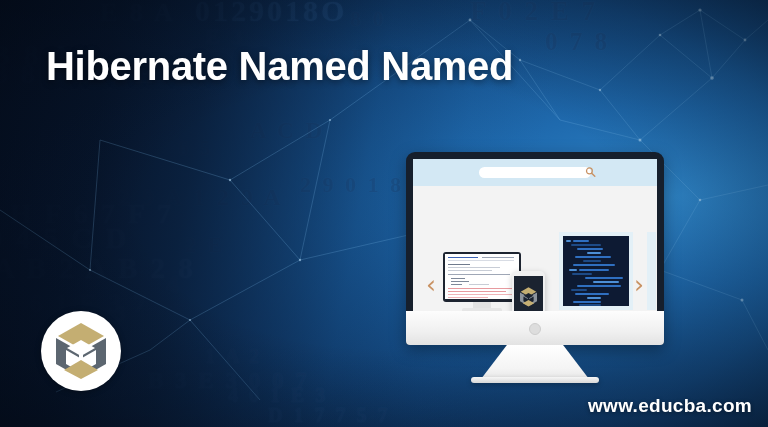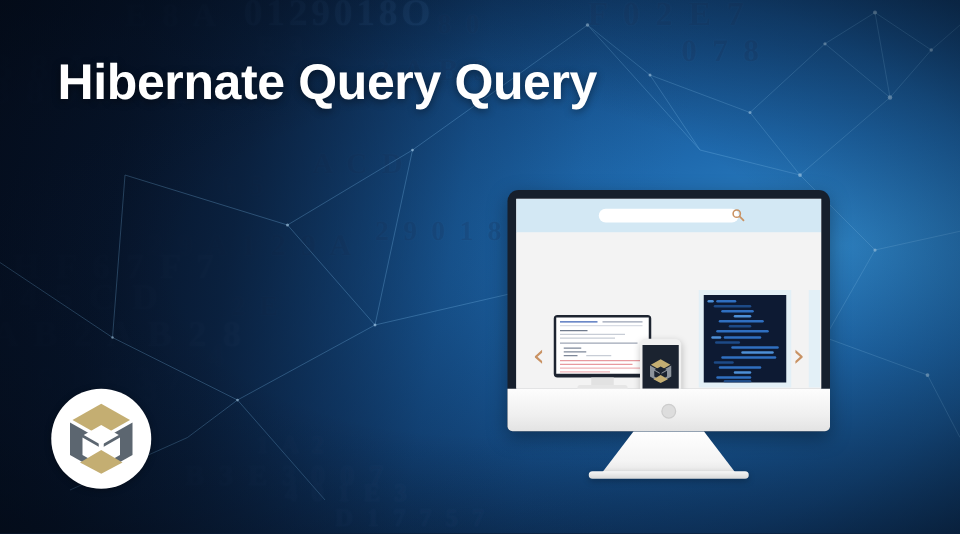--- a/index.html
+++ b/index.html
@@ -316,41 +316,42 @@
       <circle cx="330" cy="120" r="1.1"></circle>
       <circle cx="300" cy="260" r="1.2"></circle>
       <circle cx="190" cy="320" r="1.1"></circle>
       <circle cx="90" cy="270" r="1.0"></circle>
       <circle cx="430" cy="230" r="1.1"></circle>
     </g>
   </svg>
 
   <div class="bg-vignette"></div>
 
-  <h1 class="headline">Hibernate Query Query</h1>
+  <h1 class="headline">Hibernate Named Named</h1>
 
   <div class="logo-wrap">
     <div class="logo-circle"></div>
     <svg class="logo-cube" width="56" height="58" viewBox="0 0 56 58">
 
       <polygon points="28,1 51,14 28,27 5,14" fill="#c4ae72"></polygon>
 
       <polygon points="3,16 26,29 26,55 3,42" fill="#5c6670"></polygon>
 
       <polygon points="53,16 53,42 30,55 30,29" fill="#5c6670"></polygon>
 
       <polygon points="28,18 42,26 28,34 14,26" fill="#ffffff"></polygon>
       <polygon points="13,28 27,36 27,50 13,42" fill="#ffffff"></polygon>
       <polygon points="43,28 43,42 29,50 29,36" fill="#ffffff"></polygon>
 
       <polygon points="28,38 45,48 28,57 11,48" fill="#c4ae72"></polygon>
       <polygon points="28,41 39,47 28,53 17,47" fill="#ffffff" opacity="0"></polygon>
     </svg>
   </div>
 
+  <div class="url">www.educba.com</div>
 
   <div class="monitor">
     <div class="mon-frame"></div>
 
     <div class="mon-screen">
       <div class="mon-topband"></div>
       <div class="search-pill"></div>
       <svg class="search-icon" viewBox="0 0 14 14">
         <circle cx="5.6" cy="5.6" r="3.7" fill="none" stroke="#c99263" stroke-width="1.6"></circle>
         <line x1="8.5" y1="8.5" x2="12.5" y2="12.5" stroke="#c99263" stroke-width="1.8" stroke-linecap="round"></line>

